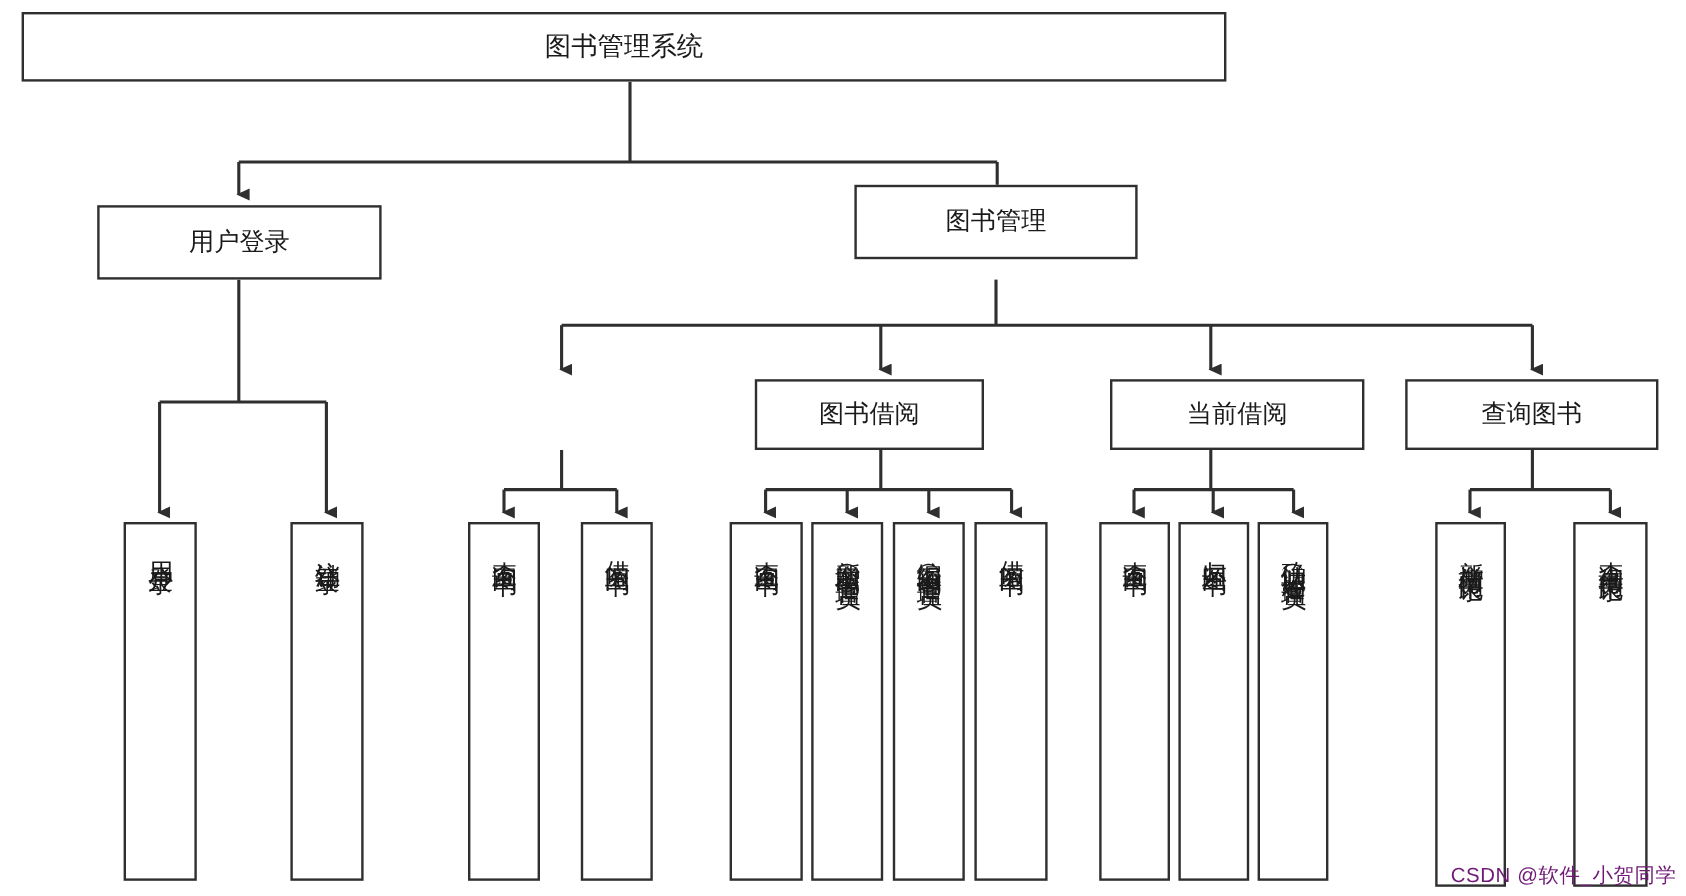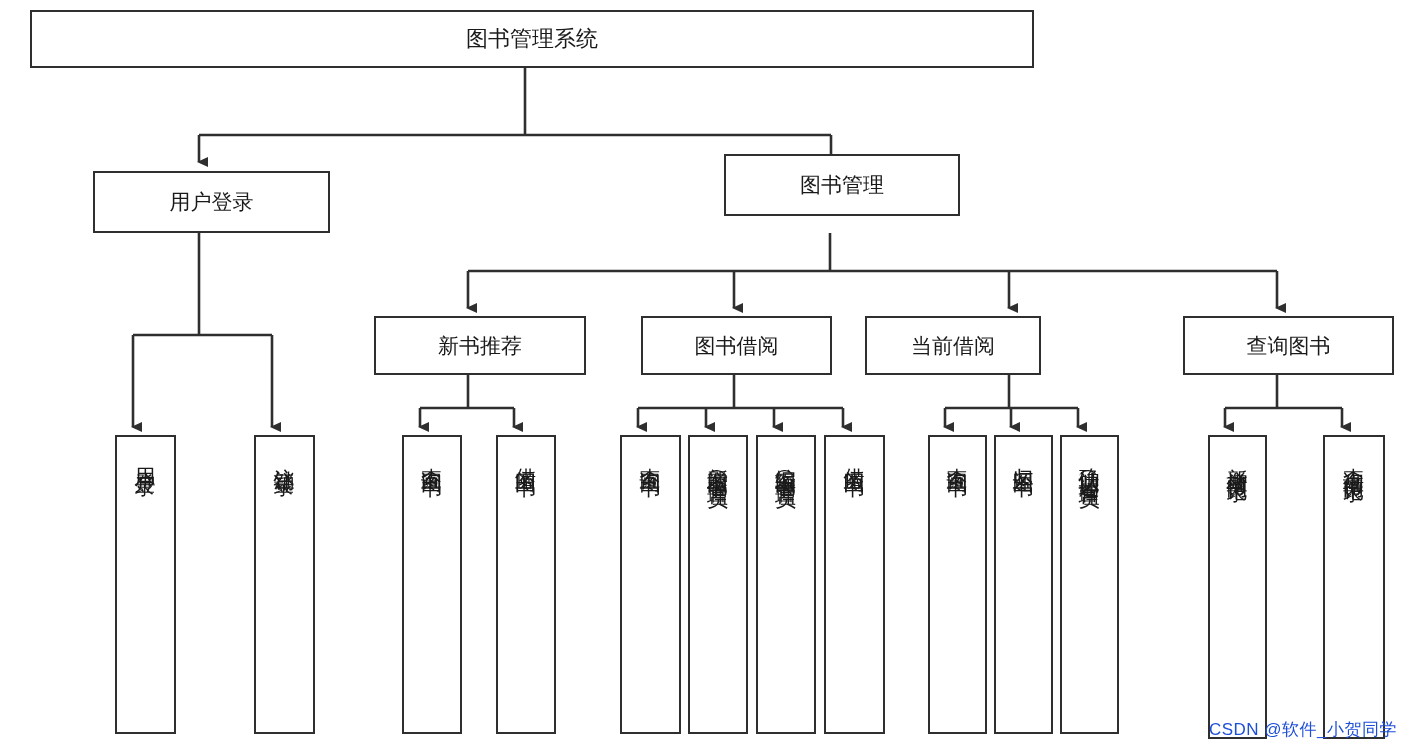--- a/index.html
+++ b/index.html
@@ -27,21 +27,20 @@
   }
   .node {
     position: absolute;
     box-sizing: border-box;
     border: 2px solid #2f2f2f;
     background: #ffffff;
     display: flex;
     align-items: center;
     justify-content: center;
     color: #1a1a1a;
-    margin-left: 12px;
   }
   .node .label {
     line-height: 1.12;
     white-space: nowrap;
   }
   .node.h .label {
     font-size: 21px;
   }
   .node.root .label {
     font-size: 22px;
@@ -57,21 +56,21 @@
     font-size: 21px;
     letter-spacing: 3px;
     white-space: nowrap;
     line-height: 1;
   }
   .watermark {
     position: absolute;
     right: 8px;
     bottom: 6px;
     font-size: 17px;
-    color: #1d4ed8;
+    color: #701a75;
     letter-spacing: 0.5px;
     white-space: nowrap;
   }
 </style>
 </head>
 <body>
 
 <div id="canvas">
 
   <svg class="edges" viewBox="0 0 1405 747">
@@ -129,27 +128,24 @@
     <span class="label">图书管理系统</span>
   </div>
 
   <div class="node h" style="left:81px; top:171px; width:237px; height:62px;">
     <span class="label">用户登录</span>
   </div>
   <div class="node h" style="left:712px; top:154px; width:236px; height:62px;">
     <span class="label">图书管理</span>
   </div>
 
-  <div class="node h" style="left:362px; top:316px; width:212px; height:59px;">
-    <span class="label">新书推荐</span>
-  </div>
   <div class="node h" style="left:629px; top:316px; width:191px; height:59px;">
     <span class="label">图书借阅</span>
   </div>
-  <div class="node h" style="left:853px; top:316px; width:176px; height:59px;">
+  <div class="node h" style="left:925px; top:316px; width:212px; height:59px;">
     <span class="label">当前借阅</span>
   </div>
   <div class="node h" style="left:1171px; top:316px; width:211px; height:59px;">
     <span class="label">查询图书</span>
   </div>
 
   <div class="node v" style="left:103px; top:435px; width:61px; height:299px;">
     <span class="label">用户登录</span>
   </div>
   <div class="node v" style="left:242px; top:435px; width:61px; height:299px;">

